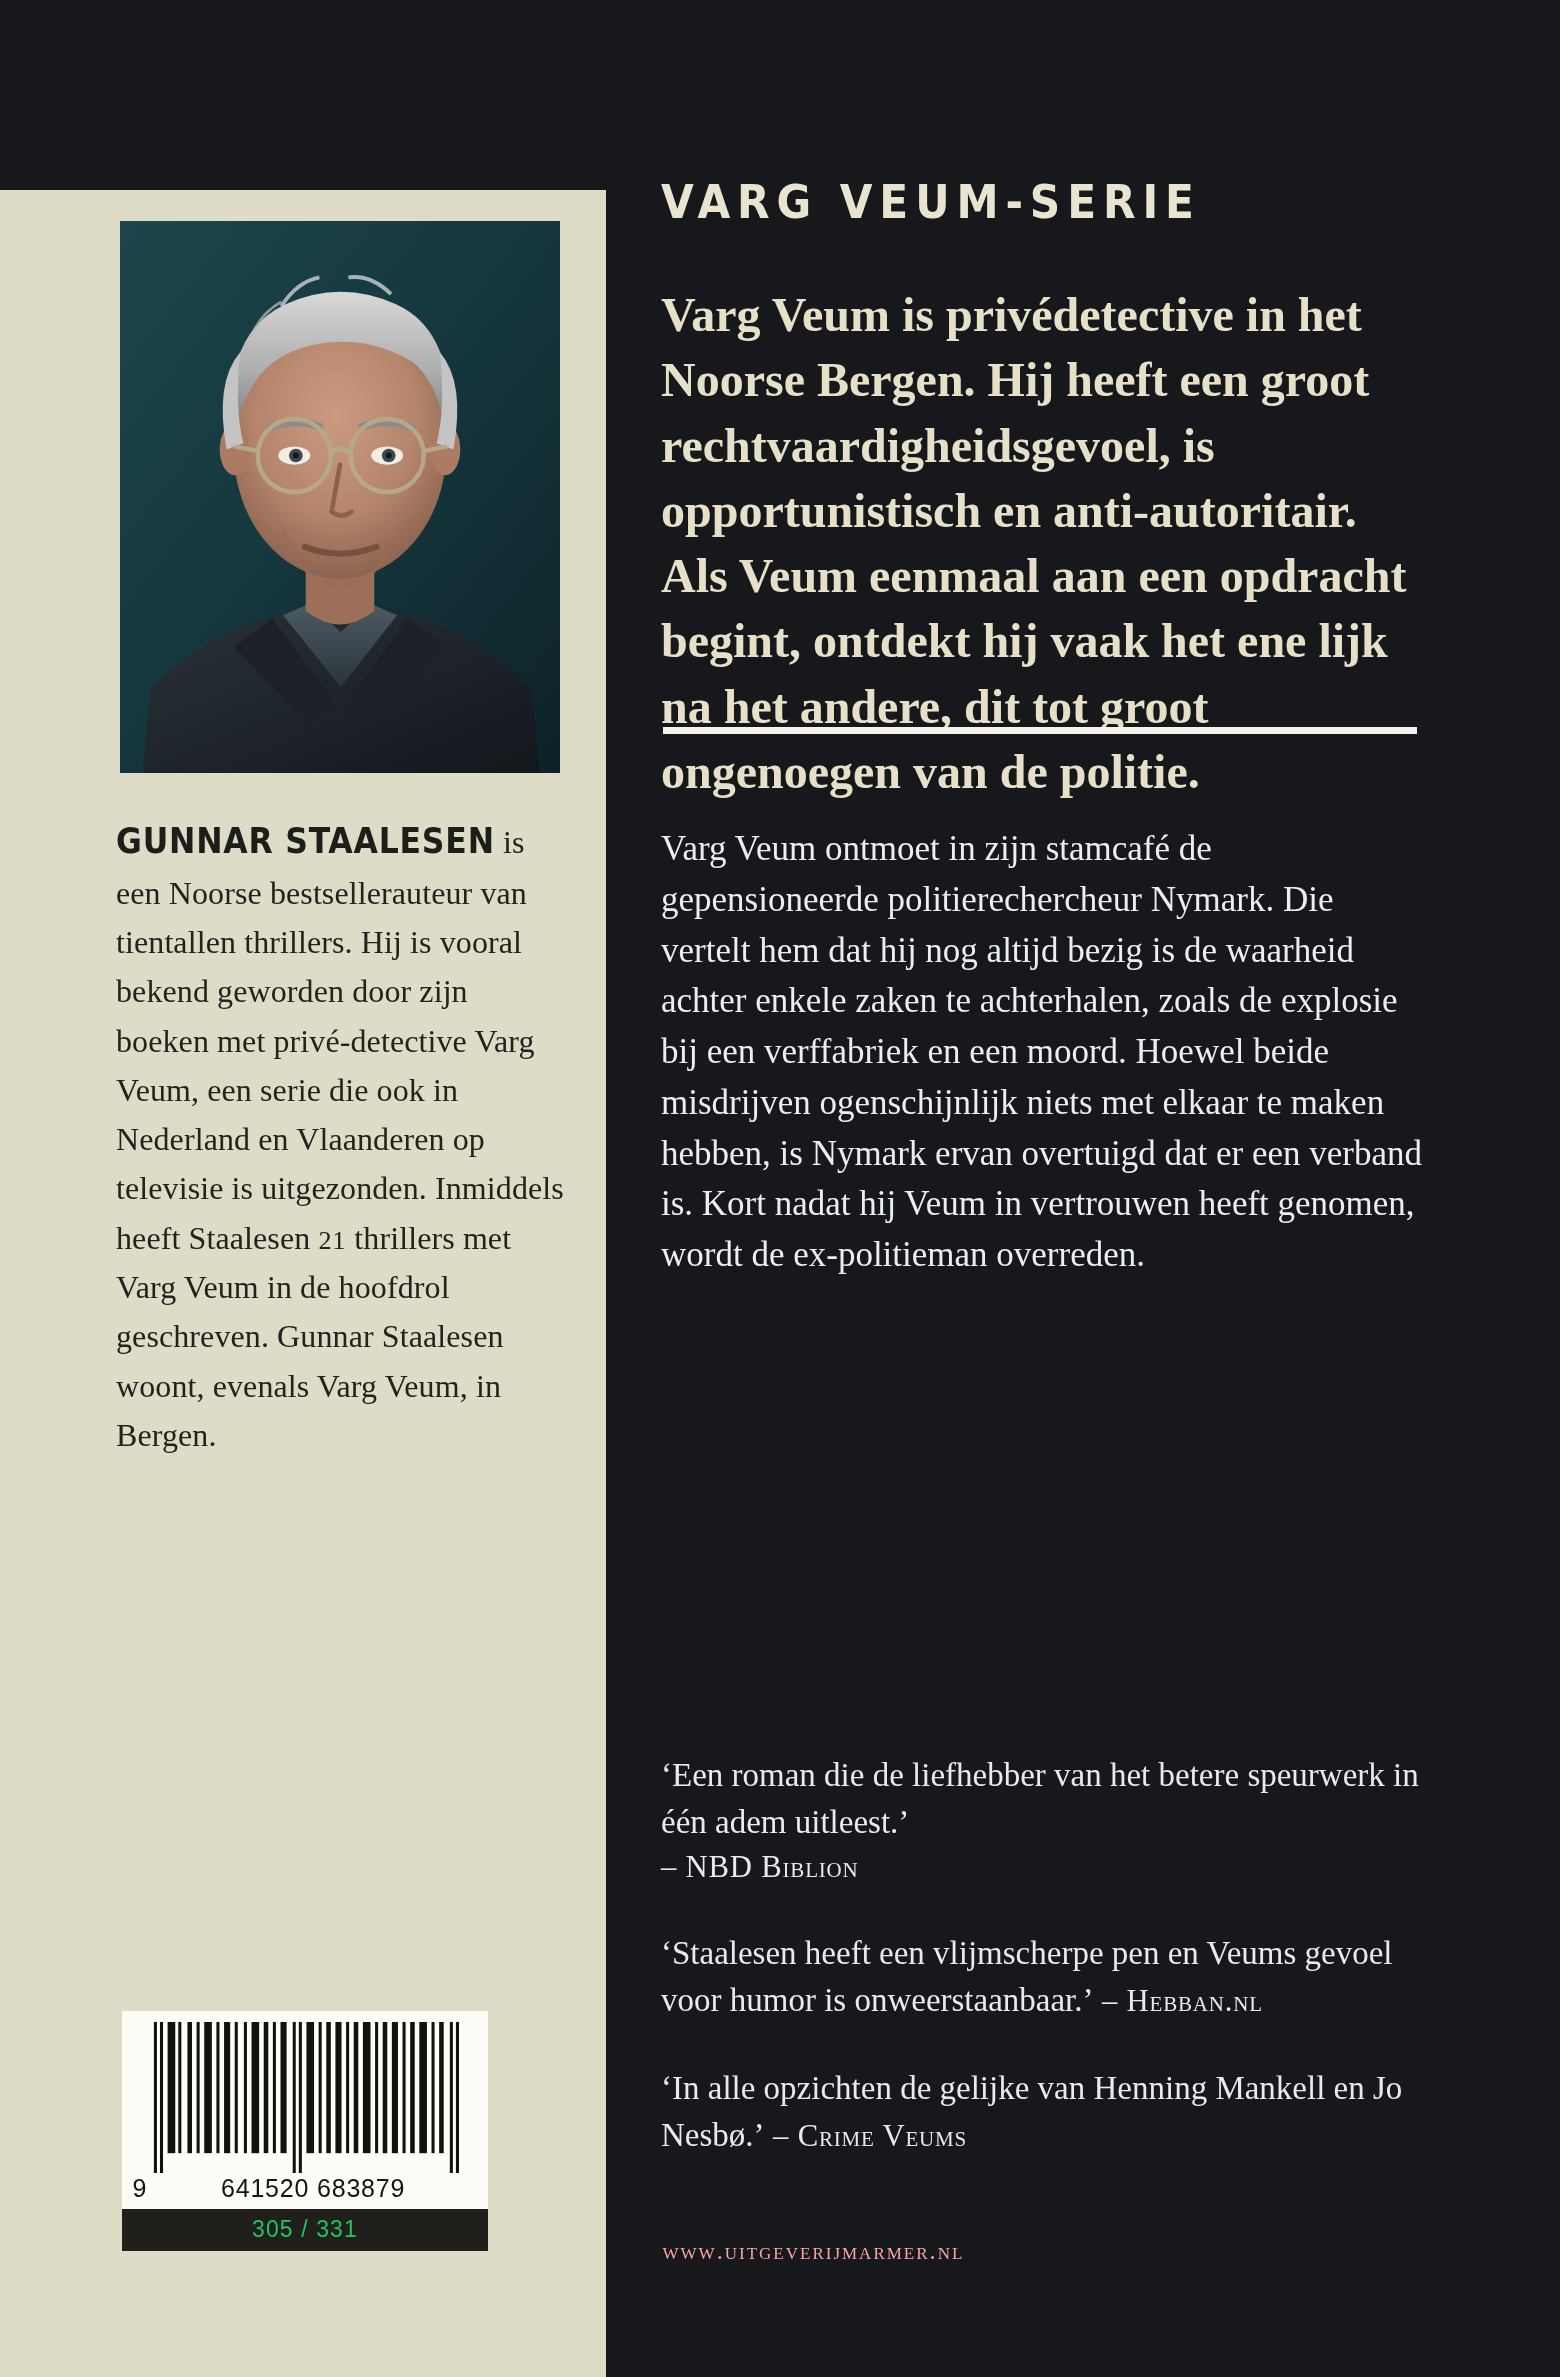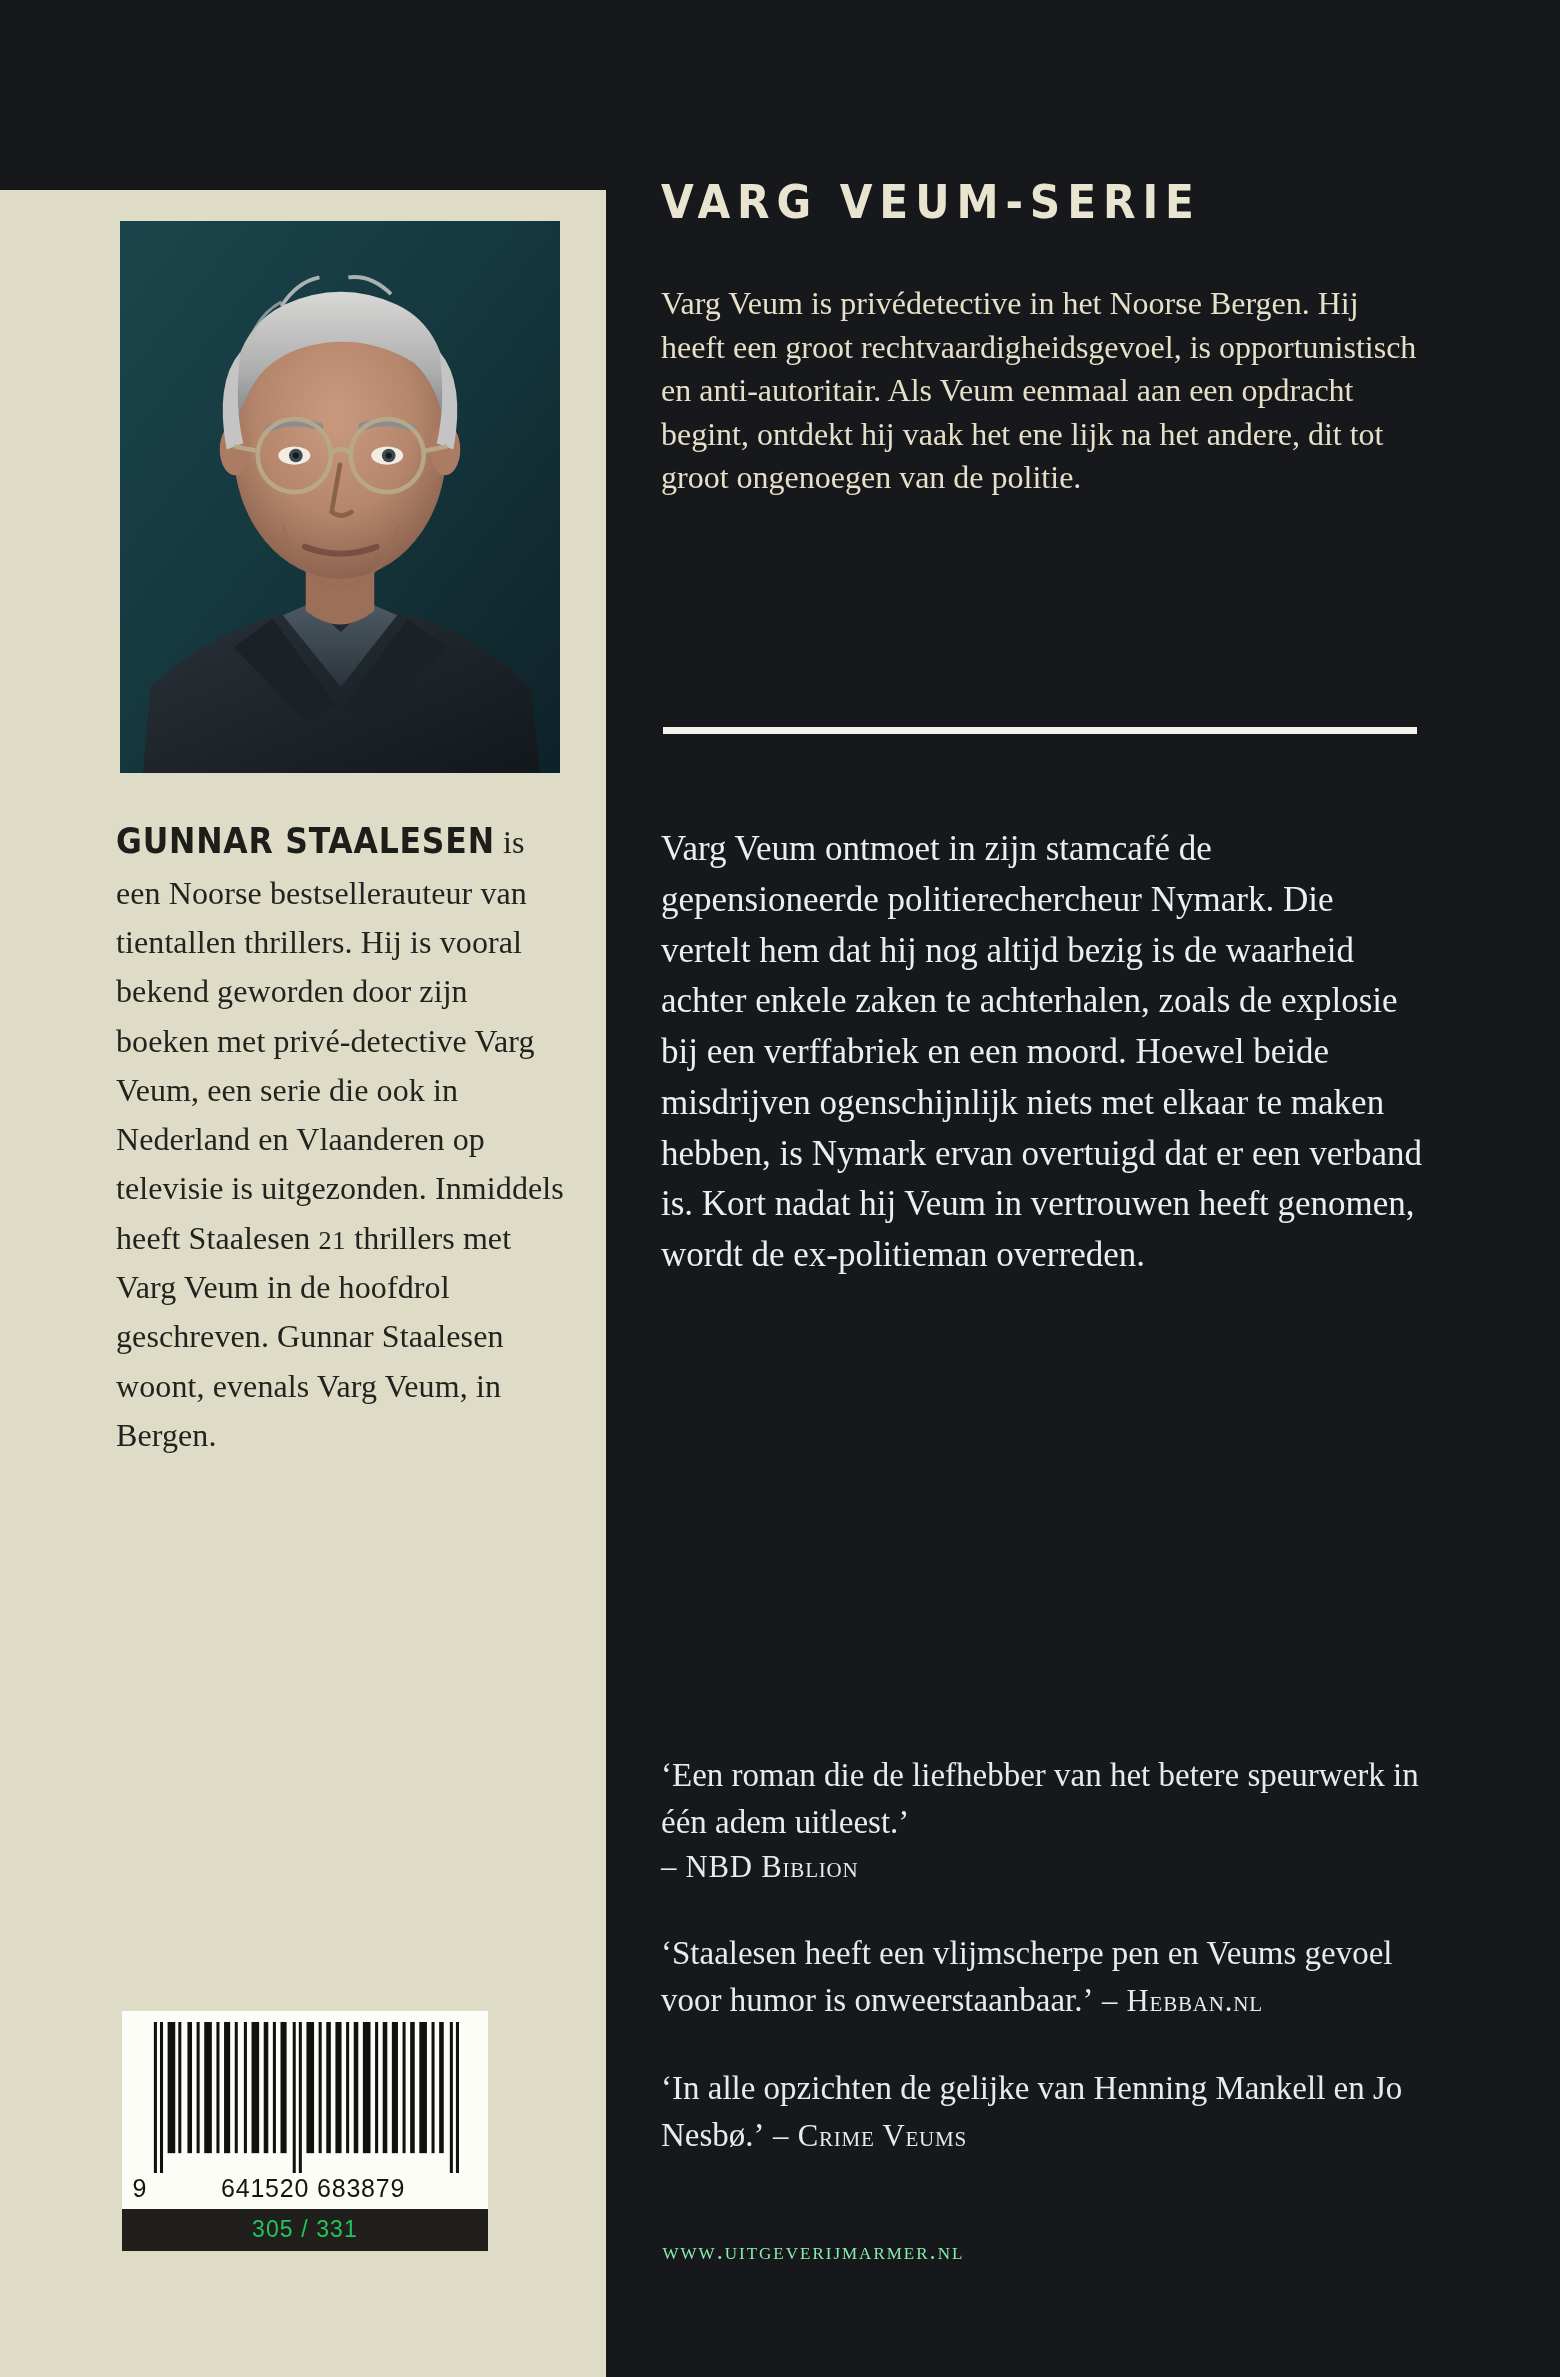--- a/index.html
+++ b/index.html
@@ -126,22 +126,22 @@
     letter-spacing: 6.9px;
     color: #e9e4cf;
     white-space: nowrap;
   }
 
   .series-intro {
     position: absolute;
     left: 0;
     top: 282px;
     width: 762px;
-    font-weight: normal;
-    font-size: 32px;
+    font-weight: bold;
+    font-size: 48px;
     line-height: 1.36;
     color: #e6e0c8;
   }
 
   .divider {
     position: absolute;
     left: 1.5px;
     top: 727px;
     width: 754px;
     height: 6.9px;
@@ -192,21 +192,21 @@
   }
 
   .publisher-url {
     position: absolute;
     left: 1.5px;
     top: 2237px;
     font-family: "Liberation Serif", serif;
     font-variant: small-caps;
     font-size: 24.4px;
     letter-spacing: 2px;
-    color: #86efac;
+    color: #fca5a5;
   }
 </style>
 </head>
 <body>
 
 <div class="page">
 
   <div class="left-panel">
 
     <div class="author-photo">

